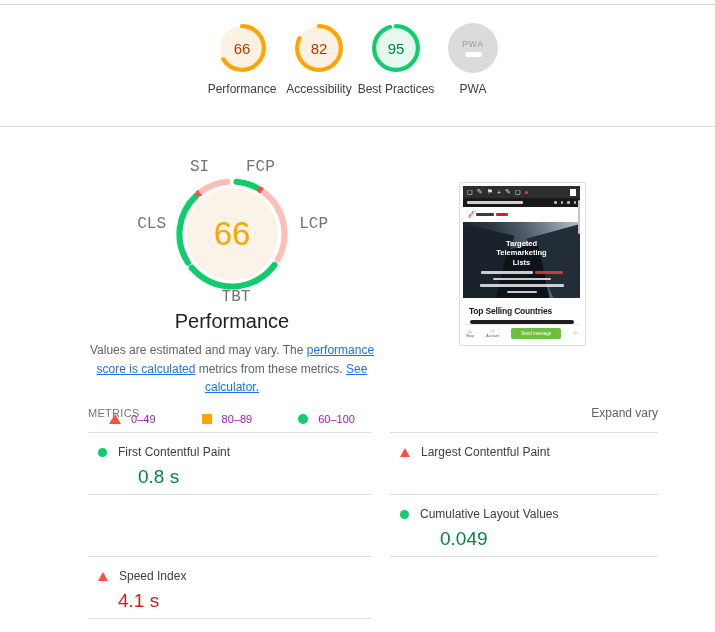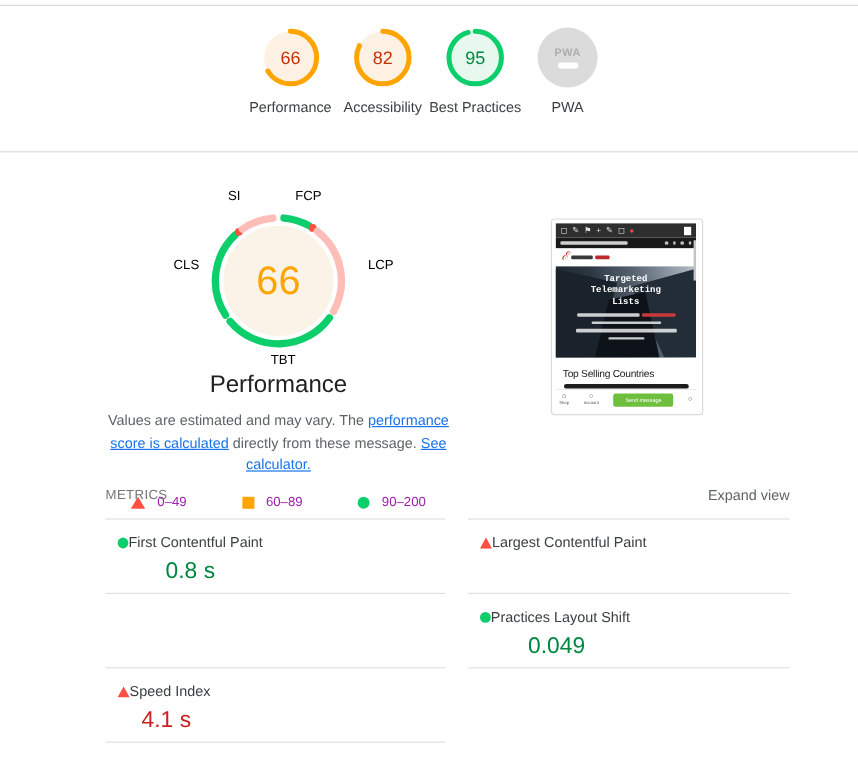--- a/index.html
+++ b/index.html
@@ -39,21 +39,21 @@
   .pwa-dash{width:17px; height:5px; border-radius:2.5px; background:#fff; margin-top:3px;}
   
   .left-col{position:absolute; top:158px; left:72px; width:320px; text-align:center;}
   .gauge-wrap{position:relative; width:200px; height:148px; margin:0 auto;}
   .big-gauge{position:absolute; left:40px; top:16px;}
   .big-score{
     position:absolute; left:40px; top:16px; width:120px; height:120px;
     display:flex; align-items:center; justify-content:center;
     font-size:33px; color:var(--c-average);
   }
-  .glabel{position:absolute; font-size:11px; color:#000000;}
+  .glabel{position:absolute; font-size:16px; color:#737373;font-family:Liberation Mono, monospace;}
   .glabel.si{top:0; left:58px;}
   .glabel.fcp{top:0; left:114px;}
   .glabel.cls{top:57px; left:2px; width:32px; text-align:right;}
   .glabel.lcp{top:57px; right:4px;}
   .glabel.tbt{bottom:0; left:4px; width:100%; text-align:center;}
   .seg{fill:none; stroke-width:6.5; stroke-linecap:round;}
   .seg.pass{stroke:var(--c-pass);}
   .seg.weak{stroke:#ffbdb8;}
   .perf-title{margin-top:4px; font-size:20px; color:#212121;}
   .gauge-desc{margin-top:8px; font-size:12px; line-height:1.55; color:#5f6368; padding:0 4px;}
@@ -78,42 +78,42 @@
   .eb .mini+.mini{margin-left:2px;}
   .logo-strip{height:15px; background:#fff; display:flex; align-items:center; padding:0 5px; gap:2px;}
   .logo-e{color:#c0272d; font-size:10px; font-family:"DejaVu Serif", serif; font-style:italic; line-height:1;}
   .logo-bar{height:3px; border-radius:1px;}
   .logo-bar.dark{width:18px; background:#3a3a3a;}
   .logo-bar.red{width:12px; background:#c0272d;}
   .hero{position:relative; height:76px; background:linear-gradient(250deg,#b8bfc7 0%,#8d99a4 16%,#55626e 38%,#2c3742 62%,#141b22 100%); overflow:hidden;}
   .hero .b1{position:absolute; left:-8%; top:0; width:52%; height:100%; background:#1a232c; clip-path:polygon(0 0,100% 18%,70% 100%,0 100%);}
   .hero .b2{position:absolute; right:-6%; top:0; width:52%; height:100%; background:#222d37; clip-path:polygon(100% 0,0 22%,45% 100%,100% 100%);}
   .hero .b3{position:absolute; left:28%; bottom:0; width:46%; height:72%; background:#0d1319; clip-path:polygon(0 100%,22% 12%,78% 0,100% 100%);}
-  .hero-inner{position:relative; z-index:2; padding-top:7px;font-family:Liberation Mono, monospace;}
+  .hero-inner{position:relative; z-index:2; padding-top:17px;}
   .hero-title{color:#fff; font-weight:bold; font-size:7.5px; line-height:1.25; width:60px; margin:0 auto; text-align:center;}
   .hline{display:flex; justify-content:center; gap:2px; margin-top:4px;}
   .wbar{height:2.5px; background:rgba(255,255,255,.78); border-radius:1px;}
   .rbar{height:2.5px; background:rgba(220,60,60,.9); border-radius:1px;}
   .sect{height:26px; background:#fff; padding:8px 6px 0;}
-  .sect-title{font-size:8.5px; font-weight:normal; color:#1a1a1a; letter-spacing:-.2px;}
+  .sect-title{font-size:8.5px; font-weight:bold; color:#1a1a1a; letter-spacing:-.2px;}
   .slider-bar{width:104px; height:3.5px; background:#1d1d1d; border-radius:2px; margin:4px auto 0;}
   .bnav{height:17px; border-top:1px solid #ececec; display:flex; align-items:center; justify-content:space-between; padding:0 3px; background:#fff;}
   .bnav-item{display:flex; flex-direction:column; align-items:center; color:#555; line-height:1;}
   .bnav-item .ic{font-size:6px;}
   .bnav-item .lb{font-size:3.5px; margin-top:1px;}
   .cta-btn{width:50px; height:11px; background:#6fbf3f; border-radius:2px; color:#fff; font-size:4.5px; display:flex; align-items:center; justify-content:center;}
   .shot-scroll{position:absolute; right:0; top:14px; width:2px; height:34px; background:#c4c4c4; border-radius:1px;}
   
   .metrics-head{position:absolute; top:406px; left:88px; width:570px; display:flex; justify-content:space-between; align-items:center;}
   .metrics-title{font-size:11px; letter-spacing:.3px; color:#757575;}
   .expand-view{font-size:12px; color:#5f6368; cursor:pointer;}
   .metrics-grid{position:absolute; top:432px; left:88px; width:570px; display:grid; grid-template-columns:283px 268px; column-gap:19px; align-items:start;}
   .mcol{border-bottom:1px solid var(--hairline);}
   .mitem{border-top:1px solid var(--hairline); height:62px; padding:12px 0 0 10px;}
-  .mhead{display:flex; align-items:center; }
+  .mhead{display:flex; align-items:center; gap:11px;}
   .mhead .icon-dot,.mhead .icon-sq{width:9px; height:9px;}
   .mhead .icon-tri{border-left-width:5.5px; border-right-width:5.5px; border-bottom-width:9px;}
   .mname{font-size:12px; color:#3c4043;}
   .mval{margin:7px 0 0 20px; font-size:19px;}
   .v-pass{color:var(--c-pass-text);margin-left:40px;}
   .v-fail{color:var(--c-fail-text);}
 </style>
 </head>
 <body>
 
@@ -179,34 +179,34 @@
       <path class="seg pass" d="M 109.3 96.9 A 56 56 0 0 1 21.1 100.0"></path>
       <path class="seg pass" d="M 17.0 94.5 A 56 56 0 0 1 25.8 23.1"></path>
       <circle cx="28.8" cy="20.5" r="3.5" fill="#ff4e42"></circle>
       <path class="seg weak" d="M 31.9 18.1 A 56 56 0 0 1 59.1 8.2"></path>
     </svg>
     <div class="big-score">66</div>
   </div>
 
   <div class="perf-title">Performance</div>
 
-  <p class="gauge-desc"><span>Values are estimated and may vary. The </span><a>performance score is calculated</a><span> directly from these message. </span><a>See calculator.</a></p>
+  <p class="gauge-desc"><span>Values are estimated and may vary. The </span><a>performance score is calculated</a><span> metrics from these metrics. </span><a>See calculator.</a></p>
 
   <div class="legend">
     <div class="legend-item">
       <span class="icon-tri"></span>
       <span>0–49</span>
     </div>
     <div class="legend-item">
       <span class="icon-sq"></span>
-      <span>60–89</span>
+      <span>80–89</span>
     </div>
     <div class="legend-item">
       <span class="icon-dot"></span>
-      <span>90–200</span>
+      <span>60–100</span>
     </div>
   </div>
 </div>
 
 <div class="thumb">
   <div class="shot">
     <div class="tb">
       <span>◻</span>
       <span>✎</span>
       <span>⚑</span>
@@ -266,21 +266,21 @@
       <div class="bnav-item">
         <span class="ic">○</span>
       </div>
     </div>
     <div class="shot-scroll"></div>
   </div>
 </div>
 
 <div class="metrics-head">
   <span class="metrics-title">METRICS</span>
-  <span class="expand-view">Expand view</span>
+  <span class="expand-view">Expand vary</span>
 </div>
 
 <div class="metrics-grid">
   <div class="mcol">
     <div class="mitem">
       <div class="mhead">
         <span class="icon-dot"></span>
         <span class="mname">First Contentful Paint</span>
       </div>
       <div class="mval v-pass">0.8 s</div>
@@ -298,18 +298,18 @@
   <div class="mcol">
     <div class="mitem">
       <div class="mhead">
         <span class="icon-tri"></span>
         <span class="mname">Largest Contentful Paint</span>
       </div>
     </div>
     <div class="mitem">
       <div class="mhead">
         <span class="icon-dot"></span>
-        <span class="mname">Practices Layout Shift</span>
+        <span class="mname">Cumulative Layout Values</span>
       </div>
       <div class="mval v-pass">0.049</div>
     </div>
   </div>
 </div>
 
 </body></html>

